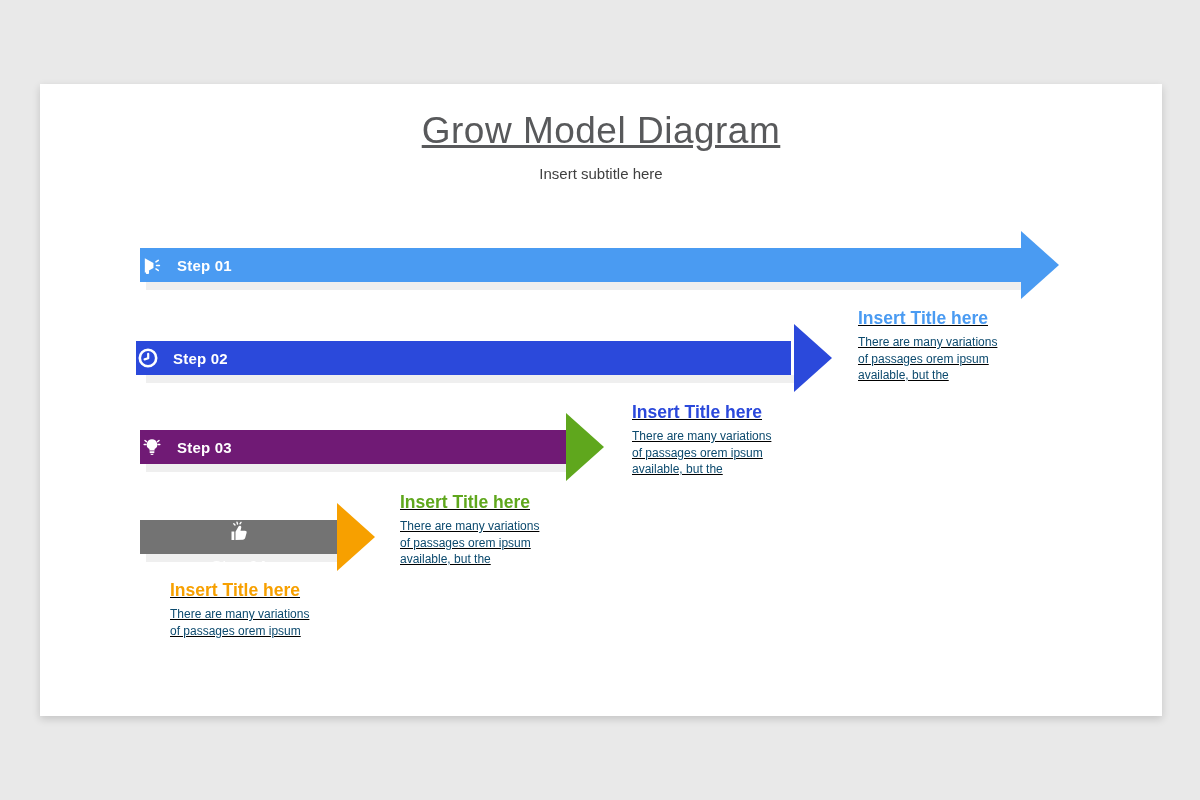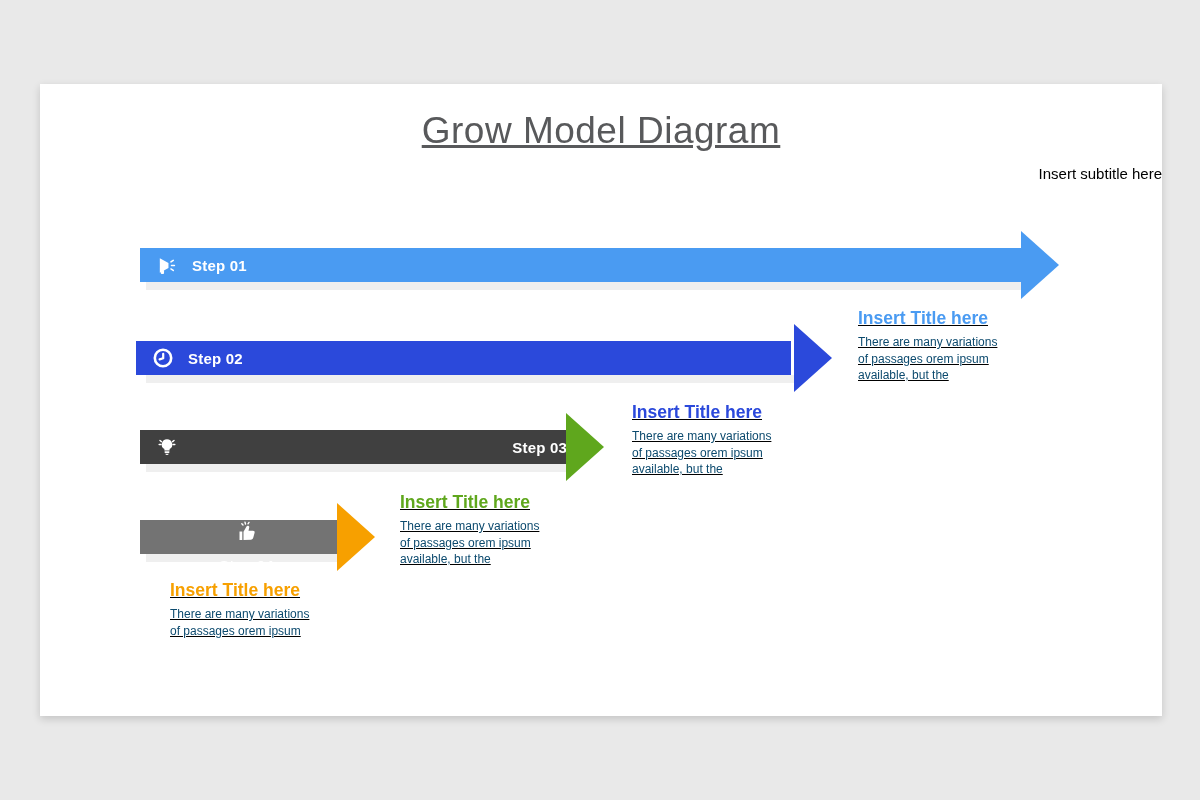--- a/index.html
+++ b/index.html
@@ -12,27 +12,27 @@
   .slide{
     position:absolute;left:40px;top:84px;width:1122px;height:632px;
     background:#ffffff;
     box-shadow:0 3px 8px rgba(0,0,0,0.16);
   }
   .slide-title{
     margin-top:26px;text-align:center;
     font-size:37px;color:#58595b;letter-spacing:0.5px;text-decoration:underline;
   }
   .slide-subtitle{
-    margin-top:13px;text-align:right;
-    font-size:15px;color:#000000;
+    margin-top:13px;text-align:center;
+    font-size:15px;color:#404040;
   }
   
   .bar{
     position:absolute;height:34px;display:flex;align-items:center;
-    padding-left:15px;box-sizing:border-box;gap:13px;
+    box-sizing:border-box;gap:13px;
   }
   .bar .steplabel{color:#fff;font-weight:bold;font-size:15px;letter-spacing:0.2px;}
   .bar .icon{display:flex;align-items:center;justify-content:center;width:24px;height:24px;}
   .head{
     position:absolute;width:0;height:0;
     border-top:34px solid transparent;
     border-bottom:34px solid transparent;
     border-left:38px solid #000;
   }
   .shadowstrip{position:absolute;height:8px;background:#efefef;}
@@ -109,21 +109,21 @@
     <div class="tblock s2-block">
       <div class="block-title" style="color: rgb(43, 73, 219);">Insert Title here</div>
       <div class="bline">There are many variations</div>
       <div class="bline">of passages orem ipsum</div>
       <div class="bline">available, but the</div>
     </div>
   </div>
 
   <div>
     <div class="shadowstrip s3-shadow" style="background: rgb(239, 239, 239);"></div>
-    <div class="bar s3-bar" style="background: #404040; justify-content: space-between;">
+    <div class="bar s3-bar" style="background: #701a75;">
       <span class="icon">
         <svg viewBox="0 0 24 24" width="24" height="24">
           <path fill="#fff" d="M12 4.2 a5.3 5.3 0 0 1 2.6 9.9 v1.4 h-5.2 v-1.4 A5.3 5.3 0 0 1 12 4.2z"></path>
           <rect x="9.4" y="16.3" width="5.2" height="1.6" rx="0.8" fill="#fff"></rect>
           <path d="M10.2 18.7 h3.6 a1.9 1.9 0 0 1-3.6 0z" fill="#fff"></path>
           <g stroke="#fff" stroke-width="1.5" stroke-linecap="round">
             <line x1="4.2" y1="9.5" x2="6" y2="9.5"></line>
             <line x1="5" y1="5.5" x2="6.4" y2="6.6"></line>
             <line x1="18" y1="9.5" x2="19.8" y2="9.5"></line>
             <line x1="17.6" y1="6.6" x2="19" y2="5.5"></line>

